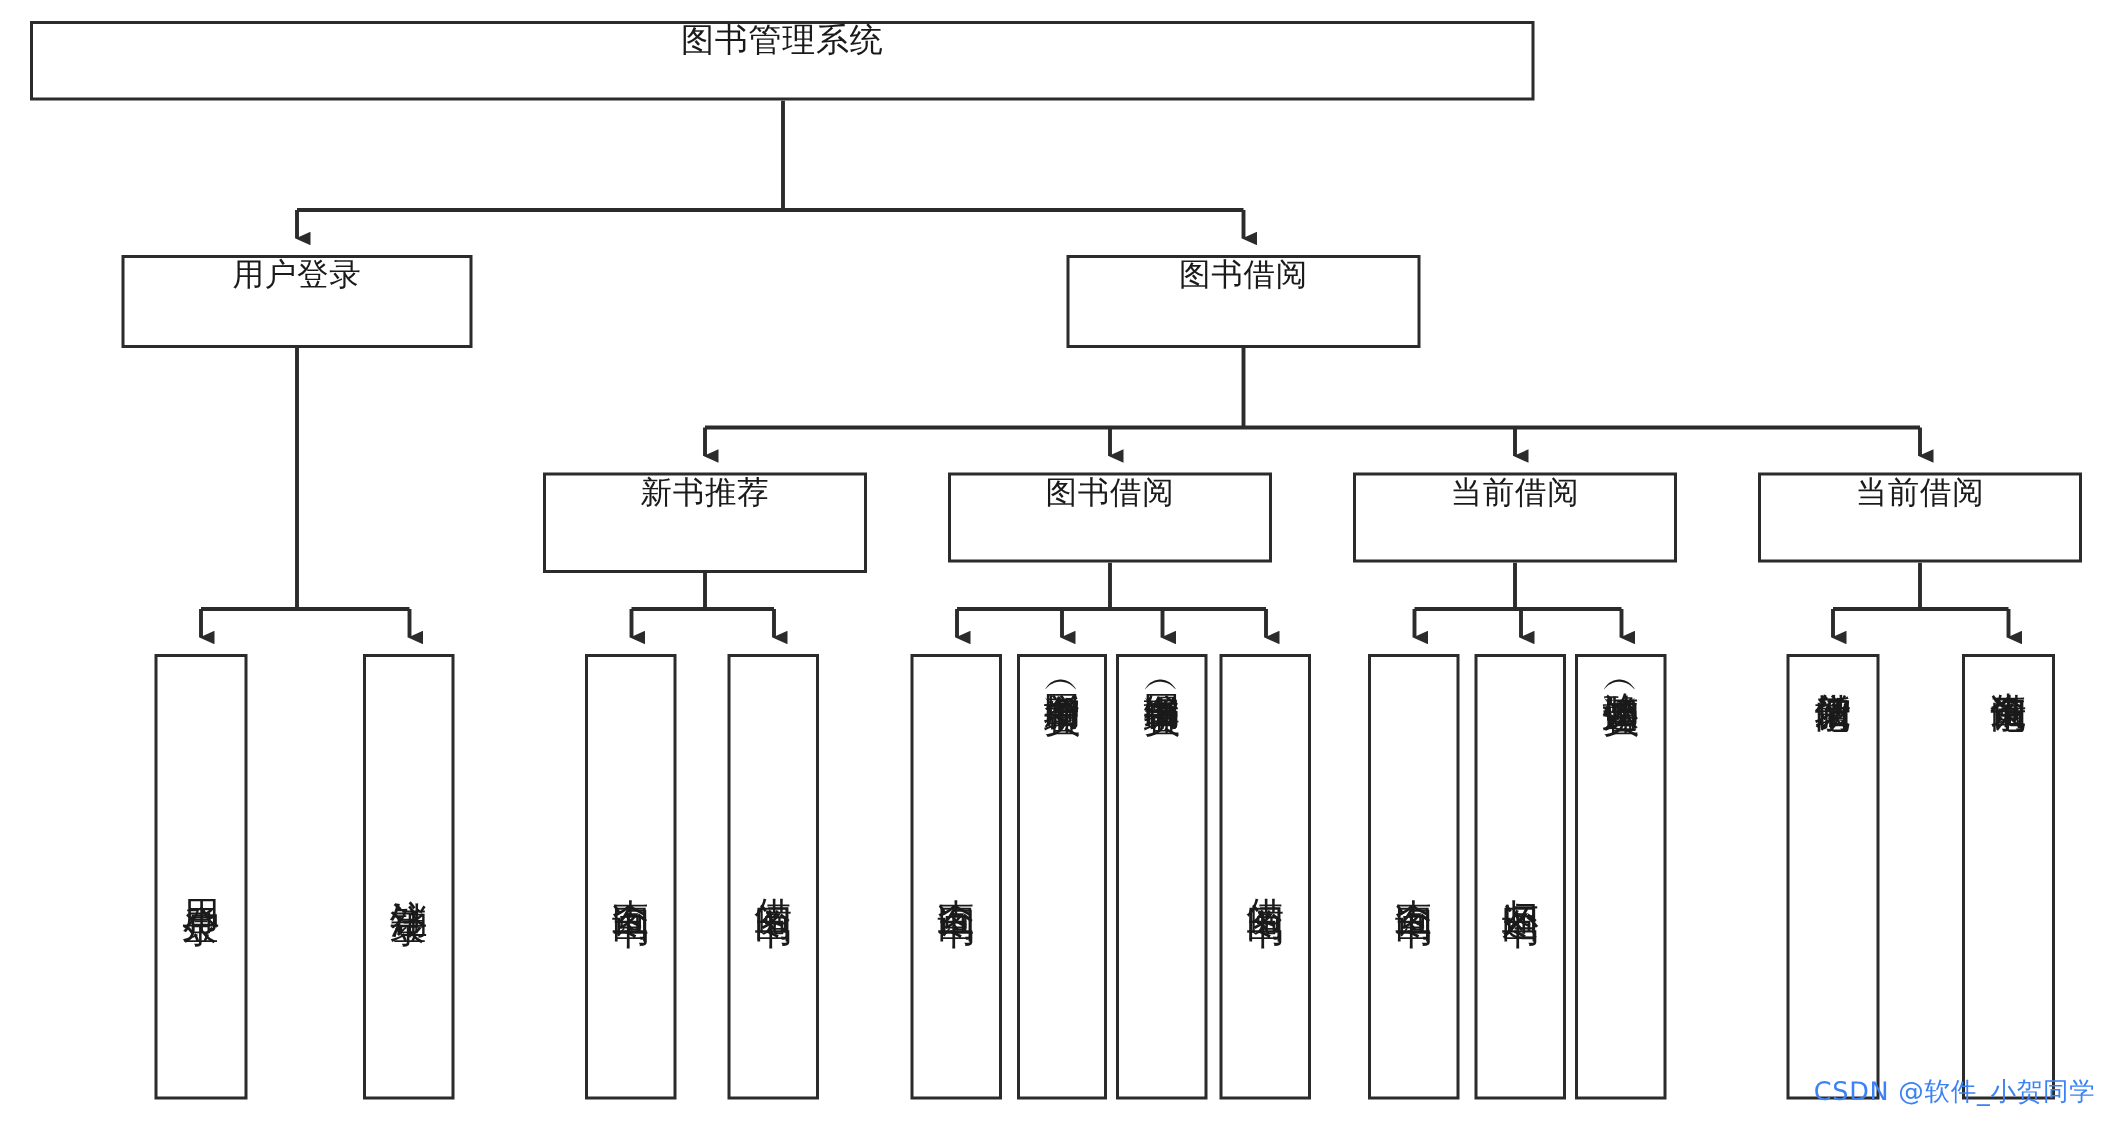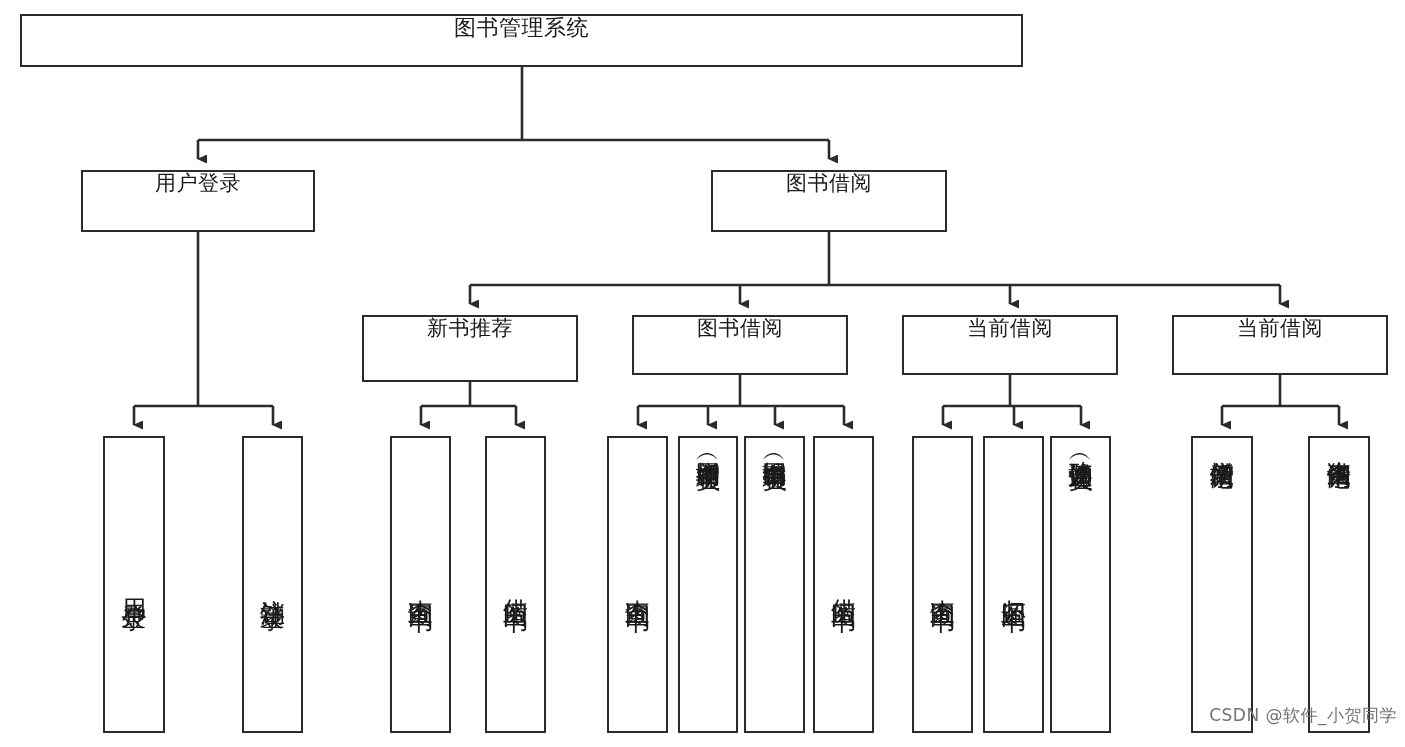--- a/index.html
+++ b/index.html
@@ -60,23 +60,23 @@
   .v-node.tall-text{
     align-items:flex-start;
   }
   .v-node.tall-text .node-label{
     letter-spacing:1px;
     font-size:24px;
   }
   .watermark{
     position:absolute;
     right:8px;
-    bottom:20px;
+    bottom:8px;
     font-size:17px;
-    color:#737373;
+    color:#3b82f6;
     z-index:5;
     white-space:nowrap;
     letter-spacing:0.5px;
   }
 </style>
 </head>
 <body>
 
 <div id="diagram">
 

